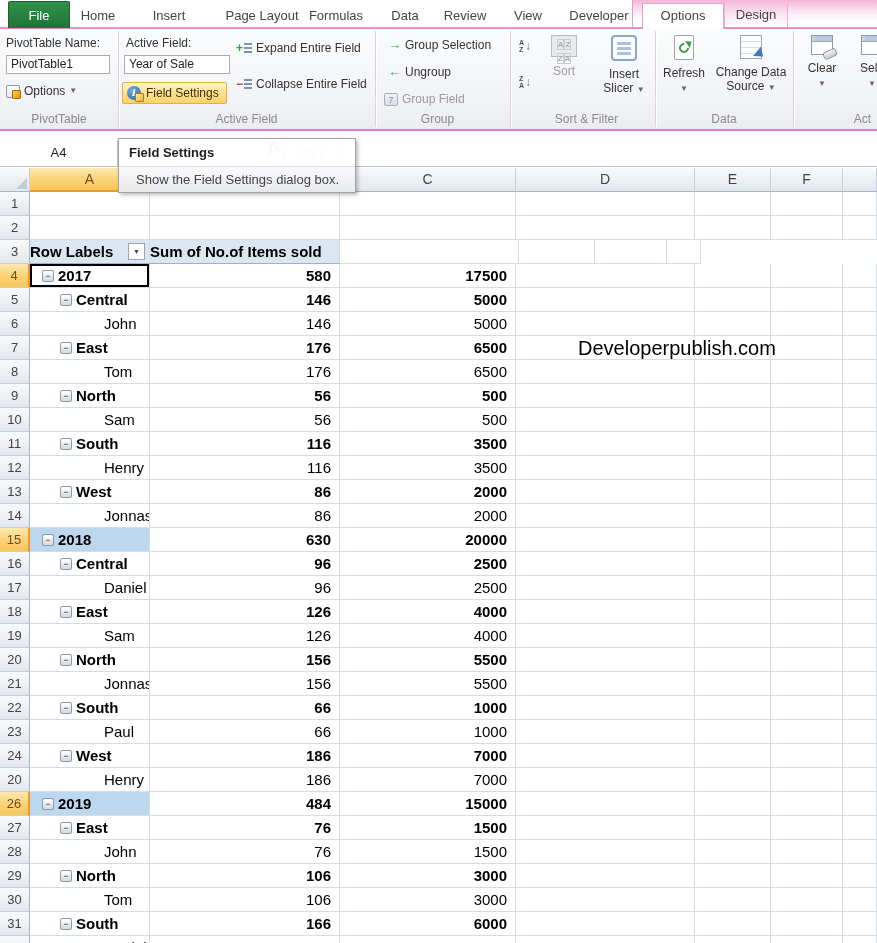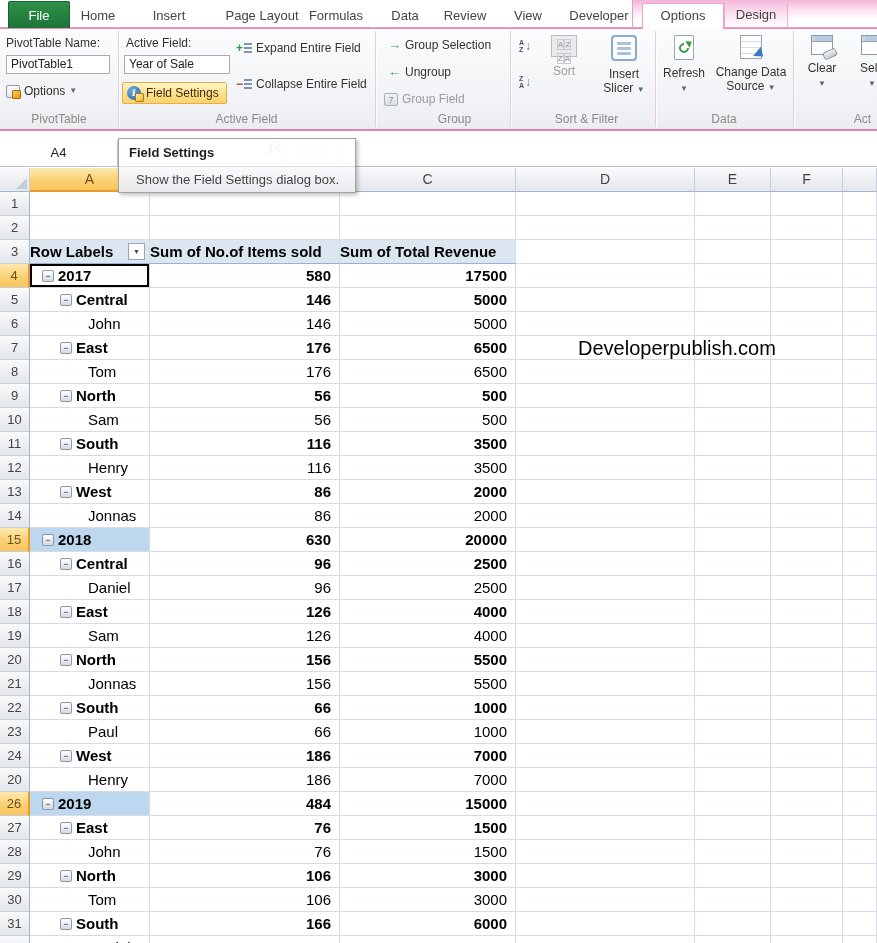--- a/index.html
+++ b/index.html
@@ -138,21 +138,21 @@
   .cell.num { text-align:right; padding-right:8px; }
   .cell.b { font-weight:bold; }
   .cell.phead { background:#DCE6F1; border-bottom:1px solid #95B3D7; font-weight:bold;
     padding-left:0; }
   .cell.active-cell { background:#fff; box-shadow:inset 0 0 0 2px #000; }
   .cell.blue-cell { background:#BDD7EE; }
   .acell { display:flex; align-items:center; }
   .minus { flex:none; width:12px; height:12px; margin-right:4px;
     background:linear-gradient(180deg,#FFFFFF,#D3D9E0); border:1px solid #8A99AB; border-radius:2px;
     font-size:9px; line-height:10px; text-align:center; color:#333; font-weight:normal; }
-  .ind0 { padding-left:12px; } .ind1 { padding-left:30px; } .ind2 { padding-left:58px; }
+  .ind0 { padding-left:12px; } .ind1 { padding-left:30px; } .ind2 { padding-left:74px; }
   .filterbtn { position:absolute; right:4px; top:3px; width:17px; height:17px; background:#fff;
     border:1px solid #97A5B5; font-size:7px; color:#444; text-align:center; line-height:15px; }
 
   
   .tooltip { position:absolute; left:118px; top:138px; width:238px; height:55px;
     border:1px solid #9FA3A8; box-shadow:2px 2px 4px rgba(0,0,0,0.25); z-index:50; }
   .tt-title { height:28px; line-height:28px; background:rgba(255,255,255,0.90);
     font-size:13px; font-weight:bold; color:#1E1E1E; padding-left:10px;
     border-bottom:1px solid rgba(200,203,208,0.6); }
   .tt-body { height:25px; line-height:25px;
@@ -228,21 +228,21 @@
       <span>Group Selection</span>
     </div>
     <div class="rbtn-s" style="left:388px;top:36px">
       <span class="ic-arrow">←</span>
       <span>Ungroup</span>
     </div>
     <div class="rbtn-s disabled" style="left:384px;top:63px">
       <span class="ic ic-cal">7</span>
       <span>Group Field</span>
     </div>
-    <div class="glabel" style="left:387px;width:135px">Group</div>
+    <div class="glabel" style="left:370px;width:135px">Group</div>
 
     <div class="rbtn-s" style="left:519px;top:10px">
       <span class="ic-az">
         <span class="lt">
             <span>A</span>
             <span>Z</span>
           </span>
         <span class="ar">↓</span>
       </span>
     </div>
@@ -336,21 +336,20 @@
         <div class="cell" style="width: 176px;"></div>
         <div class="cell" style="width: 179px;"></div>
         <div class="cell" style="width: 76px;"></div>
         <div class="cell" style="width: 72px;"></div>
         <div class="cell" style="width: 34px;"></div>
       </div>
       <div class="g-row">
         <div class="rh">3</div>
         <div class="cell phead" style="width: 120px;"><span>Row Labels</span><div class="filterbtn">▼</div></div>
         <div class="cell phead" style="width: 190px;">Sum of No.of Items sold</div>
-        <div class="cell phead" style="width: 176px;">Sum of Total Revenue</div>
         <div class="cell" style="width: 179px;"></div>
         <div class="cell" style="width: 76px;"></div>
         <div class="cell" style="width: 72px;"></div>
         <div class="cell" style="width: 34px;"></div>
       </div>
       <div class="g-row">
         <div class="rh selrow">4</div>
         <div class="cell acell active-cell ind0 b" style="width: 120px;">
           <span class="minus">−</span>
           <span>2017</span>

